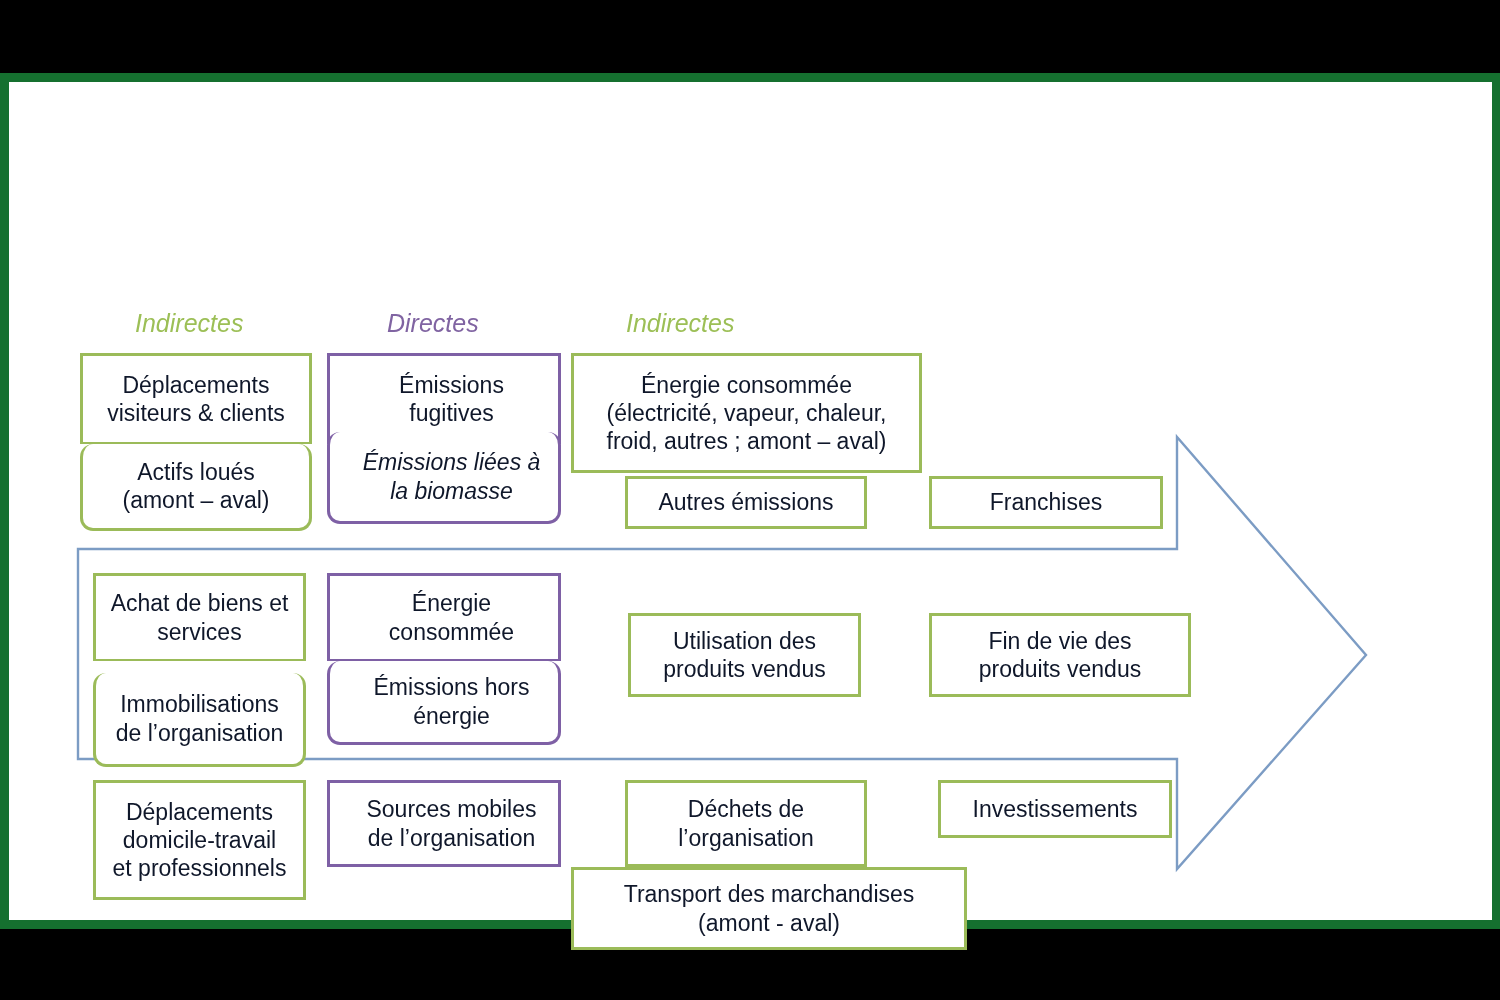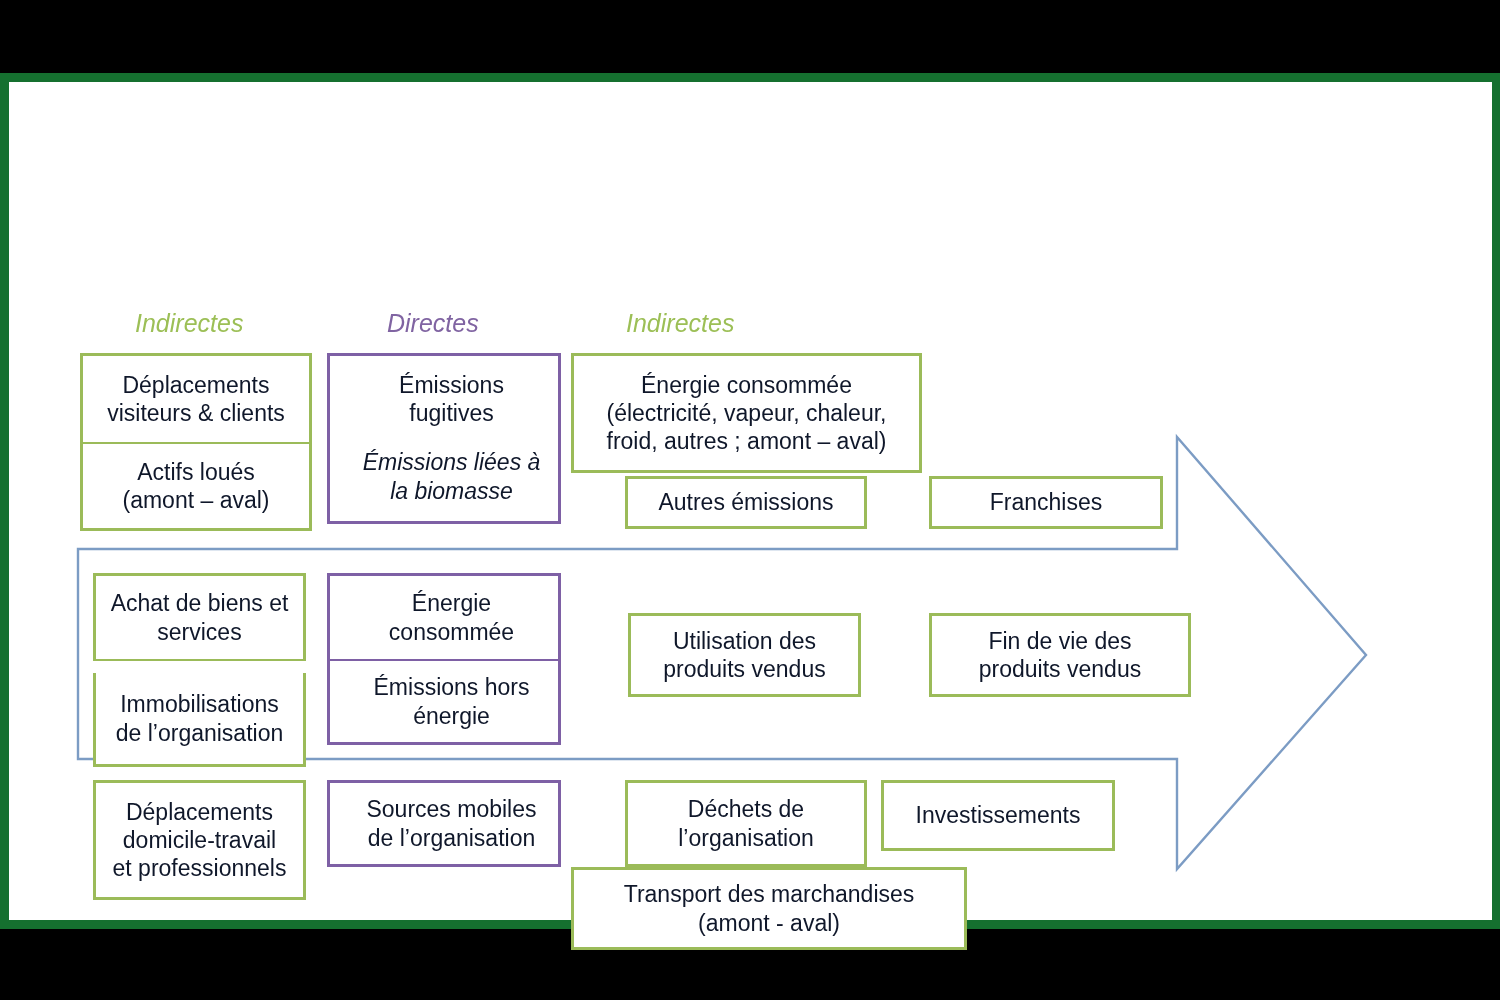--- a/index.html
+++ b/index.html
@@ -96,21 +96,21 @@
     color: #0f172a;
     font-size: 23px;
     line-height: 1.23;
     font-family: "Liberation Sans", sans-serif;
   }
   .nbox.purple { border-color: #7E60A5; padding-left: 15px; }
   .nbox span { display: block; padding: 0 6px; }
 
   
   .nbox.joined-top { border-bottom-width: 2px; }
-  .nbox.joined-bot { border-top-width: 0px; }
+  .nbox.joined-bot { border-top-width: 0px; border-radius: 13px; }
 </style>
 </head>
 <body>
 
 <div id="slide-frame">
   <div id="slide-canvas">
 
 
     <div id="diagram">
 
@@ -169,20 +169,20 @@
           </div>
           <div class="nbox purple" style="left: 318px; top: 698px; width: 234px; height: 87px;">
             <span>Sources mobiles<br>de l’organisation</span>
           </div>
           <div class="nbox" style="left: 616px; top: 698px; width: 242px; height: 87px;">
             <span>Déchets de<br>l’organisation</span>
           </div>
           <div class="nbox" style="left: 562px; top: 785px; width: 396px; height: 83px;">
             <span>Transport des marchandises<br>(amont - aval)</span>
           </div>
-          <div class="nbox" style="left: 872px; top: 698px; width: 234px; height: 71px;">
+          <div class="nbox" style="left: 929px; top: 698px; width: 234px; height: 58px;">
             <span>Investissements</span>
           </div>
         </div>
 
     </div>
   </div>
 </div>
 
 </body></html>

